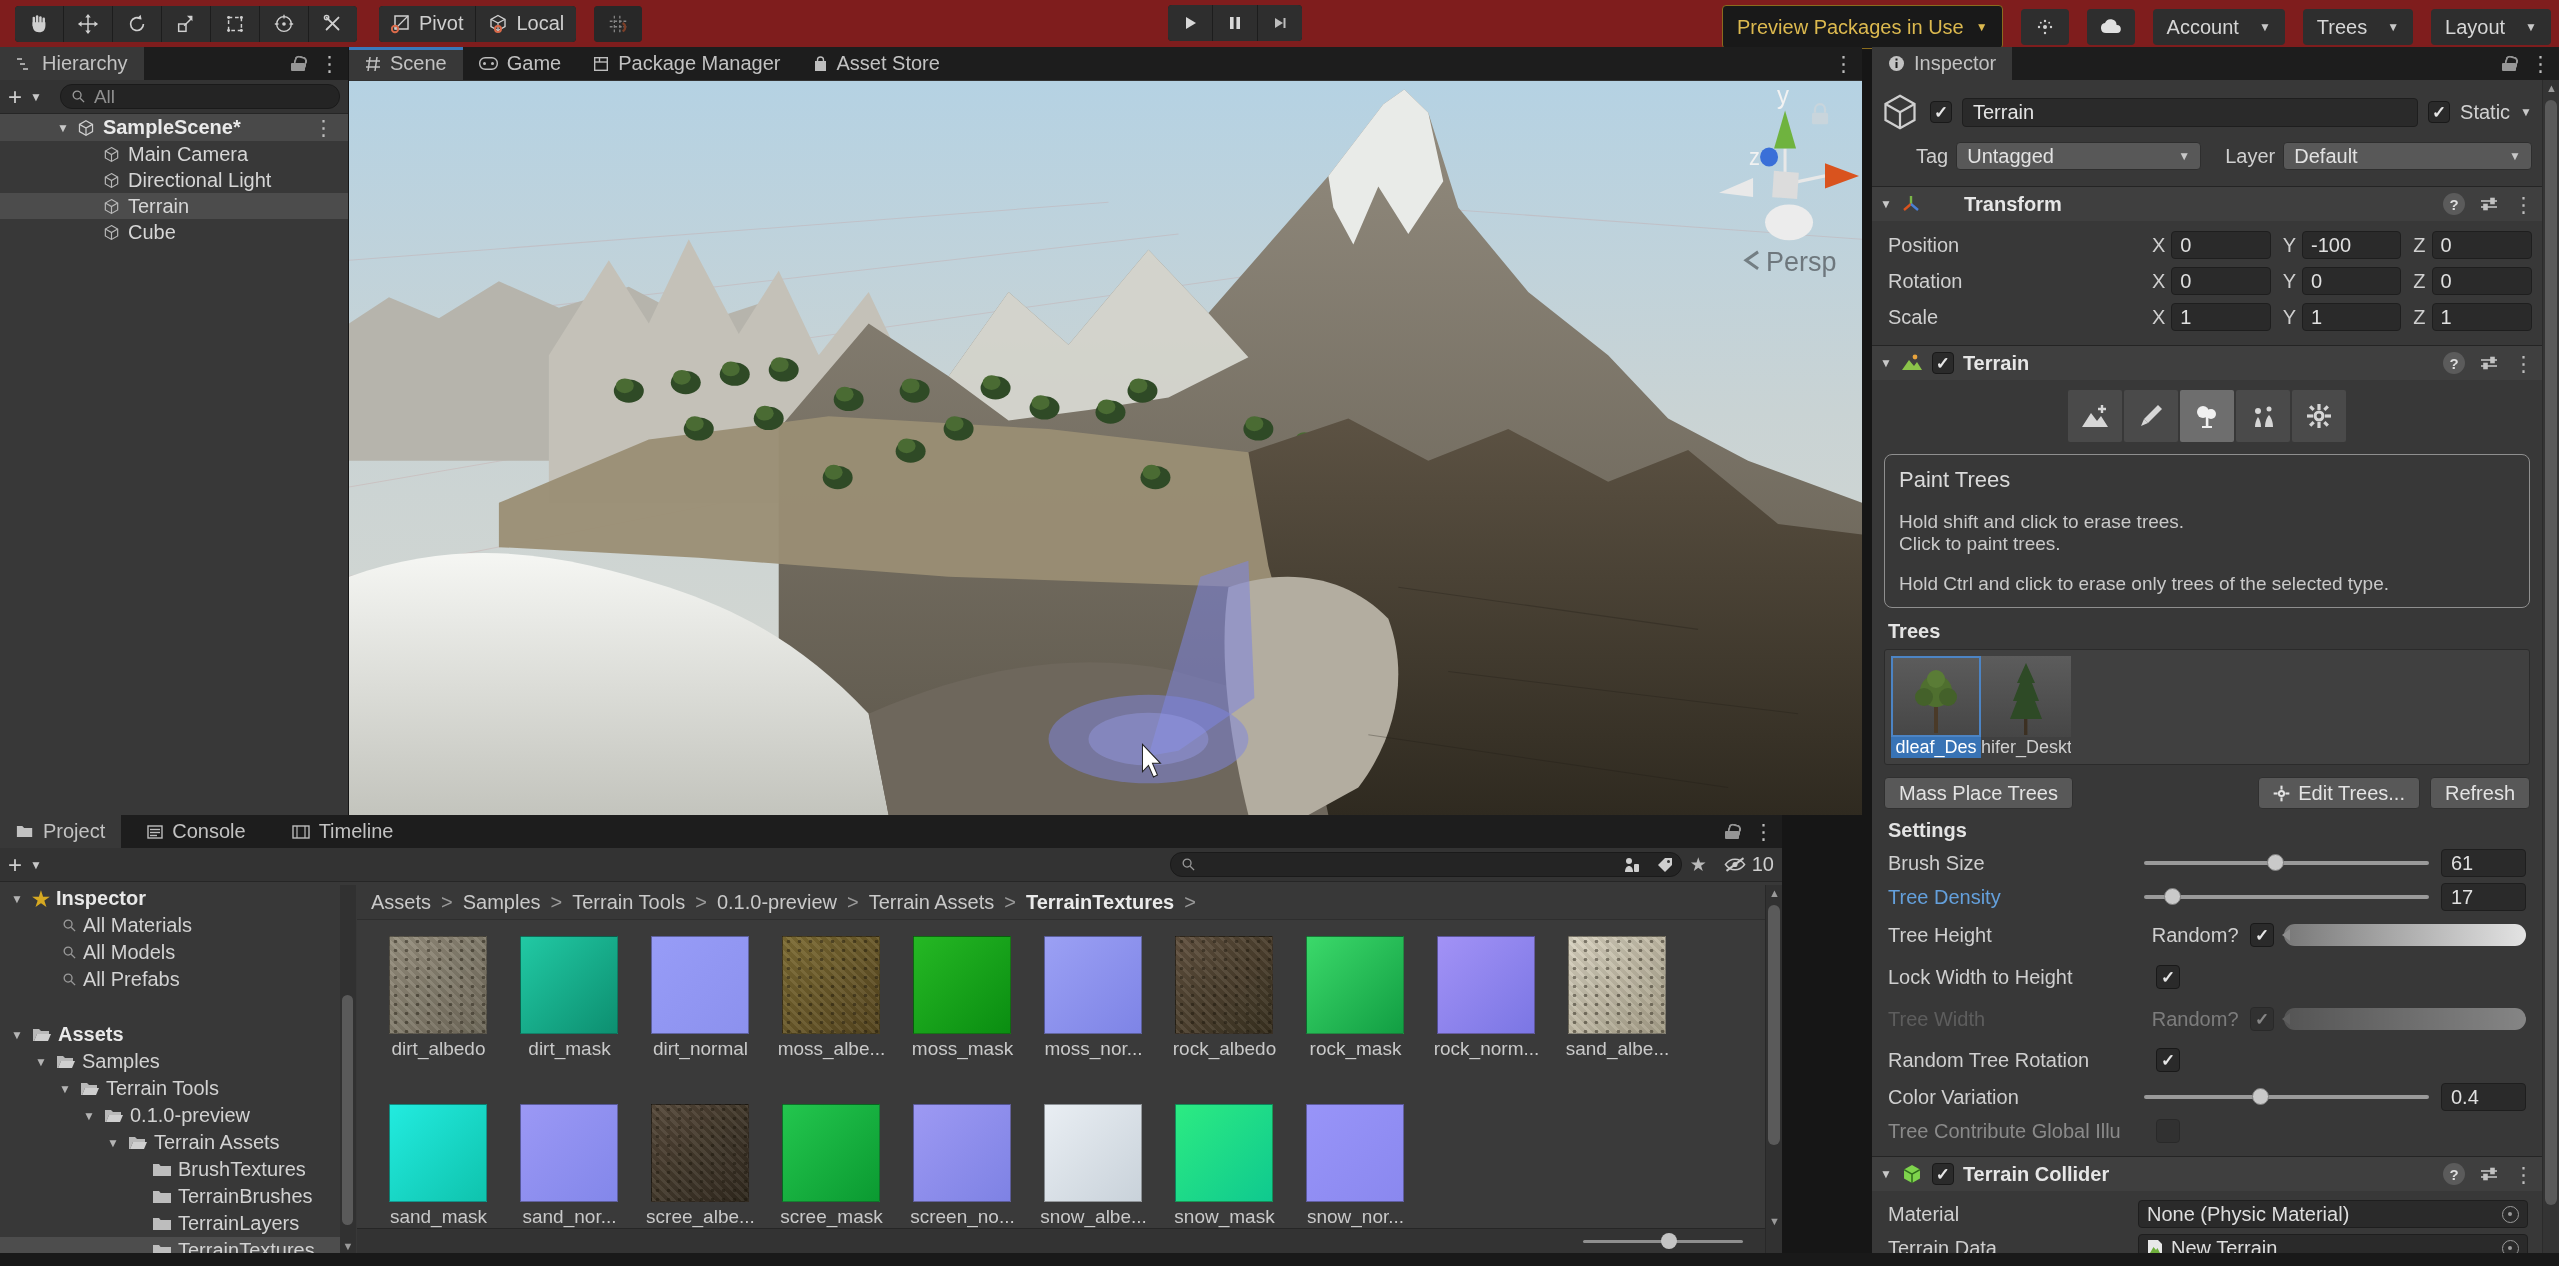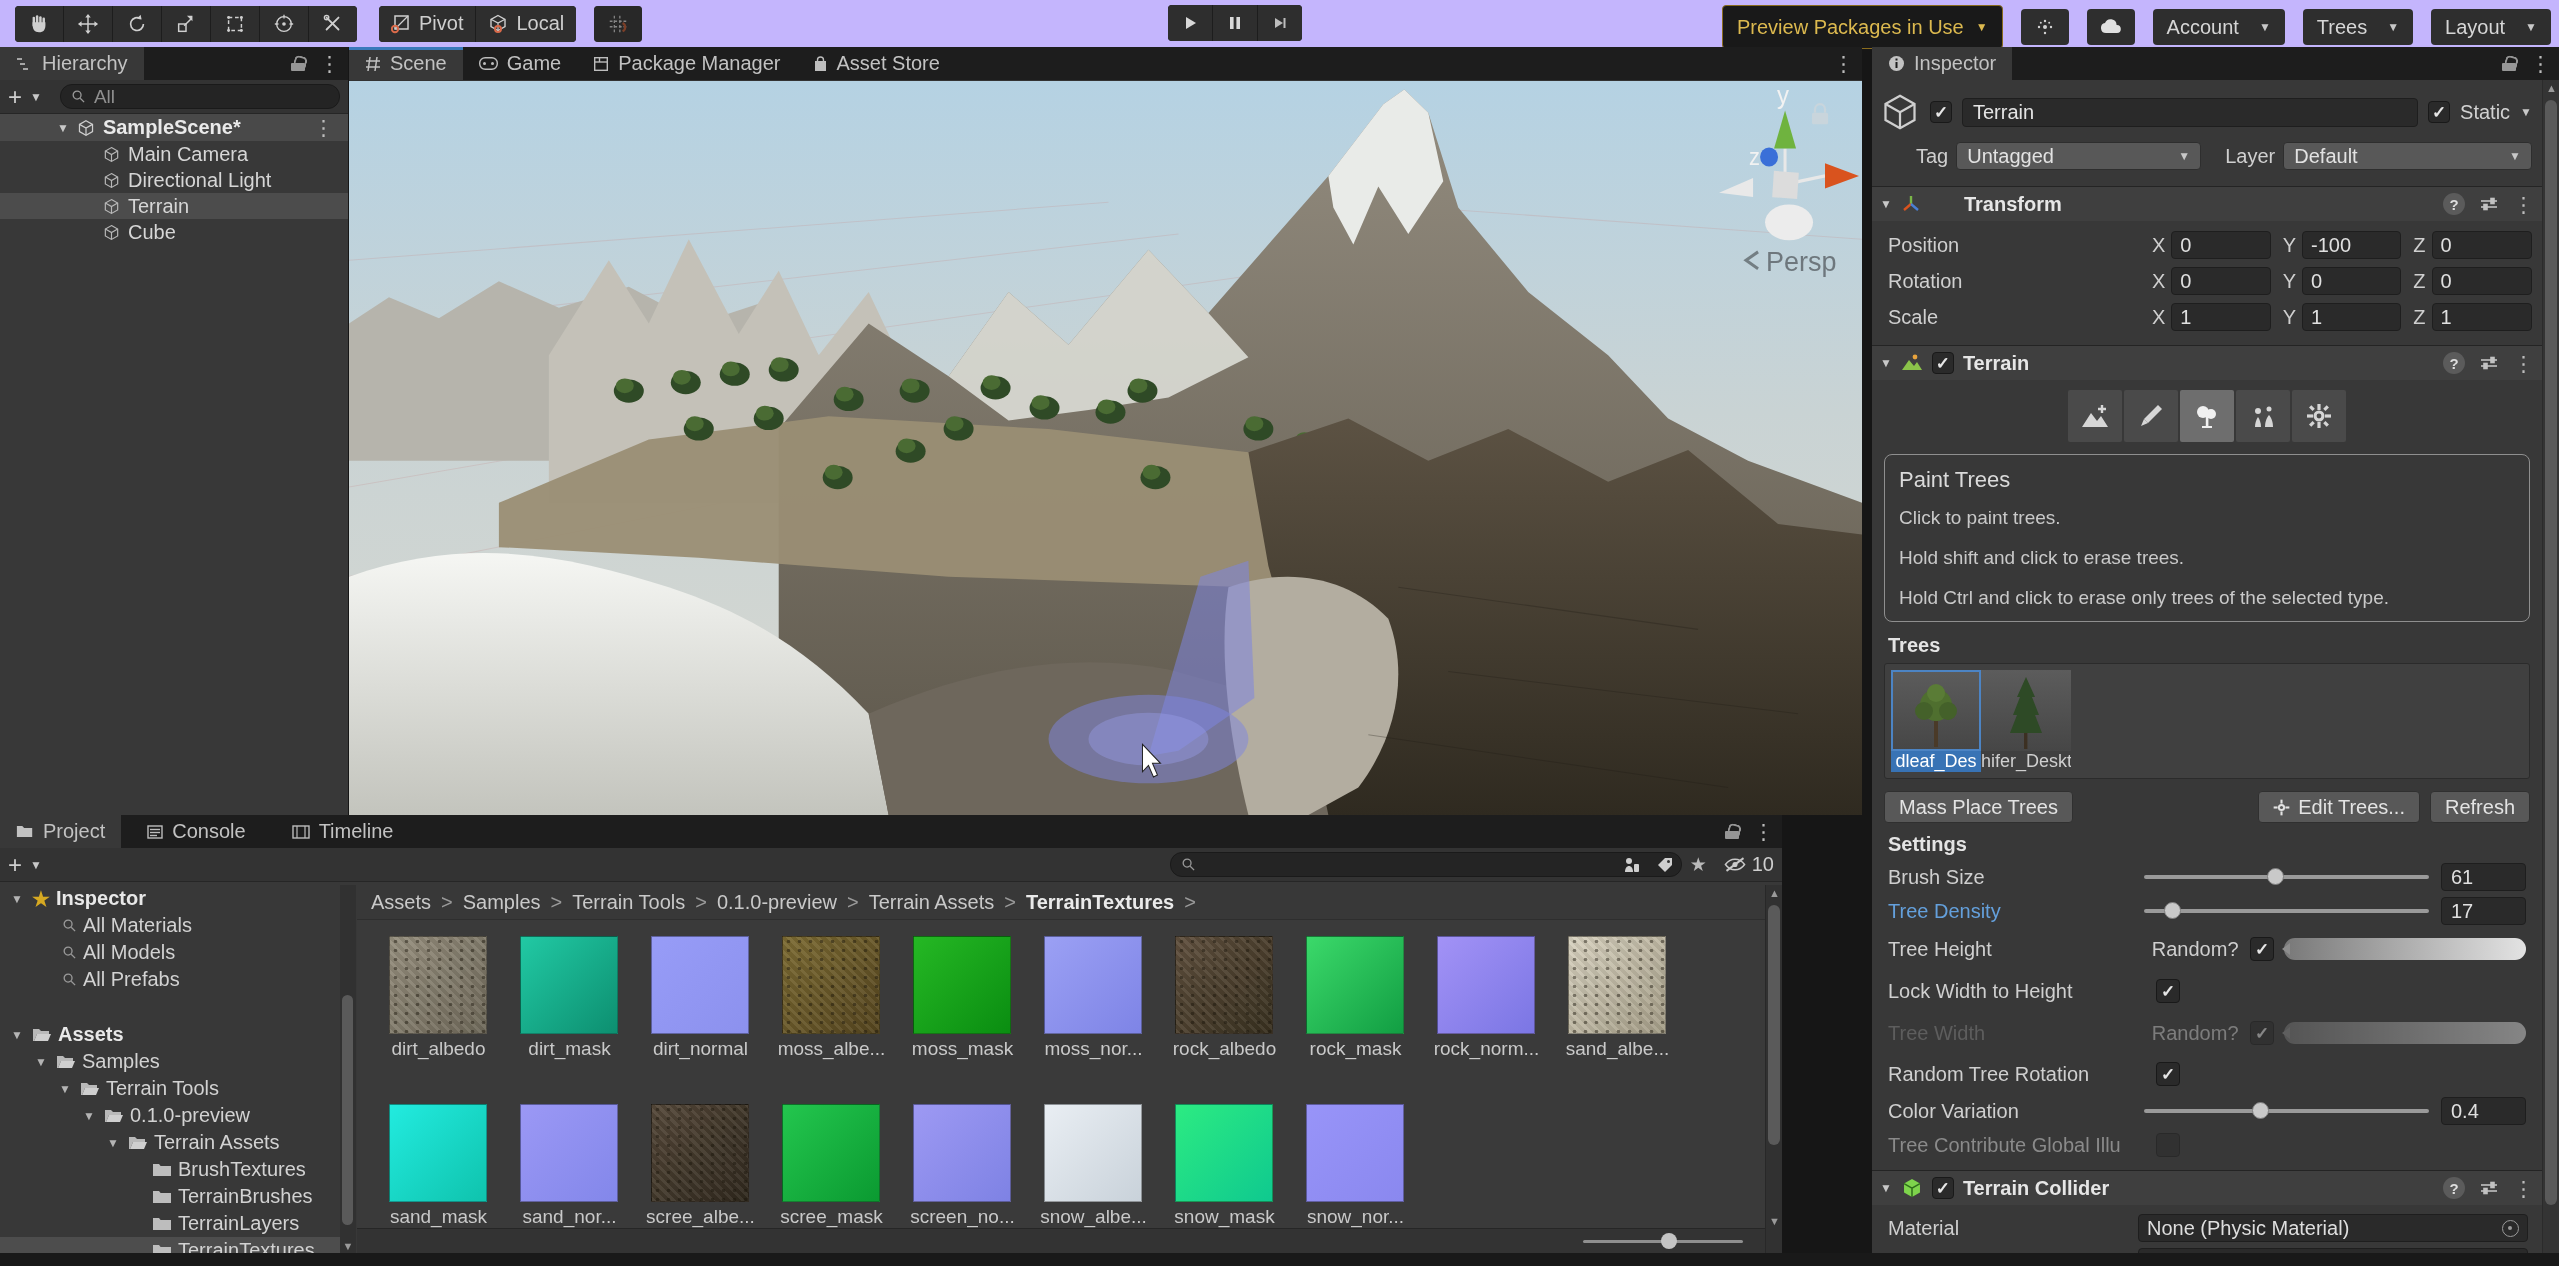--- a/index.html
+++ b/index.html
@@ -20,21 +20,21 @@
   .padlock::after{content:"";position:absolute;left:0;bottom:0;width:14px;height:8px;background:#b5b5b5;border-radius:1px;}
   .caret{font-size:12px;color:#c8c8c8;}
   .chk{width:24px;height:24px;background:#2a2a2a;border:1px solid #191919;border-radius:4px;display:flex;align-items:center;justify-content:center;color:#e6e6e6;font-size:17px;font-weight:bold;}
   .chk.off{color:transparent;}
   .dim{opacity:.45;}
   .searchpill{display:flex;align-items:center;gap:8px;background:#242424;border:1px solid #1a1a1a;border-radius:12px;height:25px;padding:0 10px;color:#8f8f8f;}
   .searchpill input{background:transparent;border:none;outline:none;color:#cfcfcf;font-size:19px;font-family:inherit;width:100%;}
   .searchpill input::placeholder{color:#8f8f8f;}
 
   
-  #toptoolbar{position:absolute;left:0;top:0;width:2559px;height:47px;background:#c4b5fd;display:flex;align-items:center;}
+  #toptoolbar{position:absolute;left:0;top:0;width:2559px;height:47px;background:#7f1d1d;display:flex;align-items:center;}
   .btngroup{display:flex;gap:1px;background:#1d1d1d;border-radius:4px;overflow:hidden;}
   .tbtn{background:#2e2e2e;height:36px;display:flex;align-items:center;justify-content:center;padding:0 12px;color:#cfcfcf;gap:8px;}
   .tbtn.iconly{width:48px;padding:0;}
   .play-group{position:absolute;left:1168px;top:5px;}
   .right-cluster{position:absolute;right:8px;top:5px;display:flex;gap:18px;align-items:center;}
   .preview-btn{height:44px;border:1px solid #8a6c1e;border-radius:4px;background:#191919;color:#dcb94f;display:flex;align-items:center;gap:12px;padding:0 14px;}
   .preview-btn .caret{color:#dcb94f;}
   .dd{background:#2e2e2e;border-radius:4px;height:36px;display:flex;align-items:center;gap:20px;padding:0 14px;color:#d6d6d6;}
 
   
@@ -895,22 +895,22 @@
                 <rect x="3.5" y="19.3" width="5" height="3.2" transform="rotate(-45 6 21)"></rect>
                 <rect x="17.5" y="19.3" width="5" height="3.2" transform="rotate(45 20 21)"></rect>
               </g>
               <circle cx="13" cy="13" r="2.4" fill="#4a4a4a"></circle>
             </svg>
           </div>
       </div>
 
       <div class="paintbox">
         <div class="pt">Paint Trees</div>
+        <div class="pl">Hold shift and click to erase trees.</div>
         <div class="pl" style="margin-top:0">Click to paint trees.</div>
-        <div class="pl">Hold shift and click to erase trees.</div>
         <div class="pl">Hold Ctrl and click to erase only trees of the selected type.</div>
       </div>
 
       <div class="seclabel">Trees</div>
       <div class="palette" id="tree-items">
           <div class="titem sel">
             <div class="timg">
               <svg width="56" height="72" viewBox="0 0 56 72">
                 <rect x="26" y="42" width="4" height="26" fill="#4a3a28"></rect>
                 <circle cx="28" cy="26" r="16" fill="#4f6f2f"></circle>

